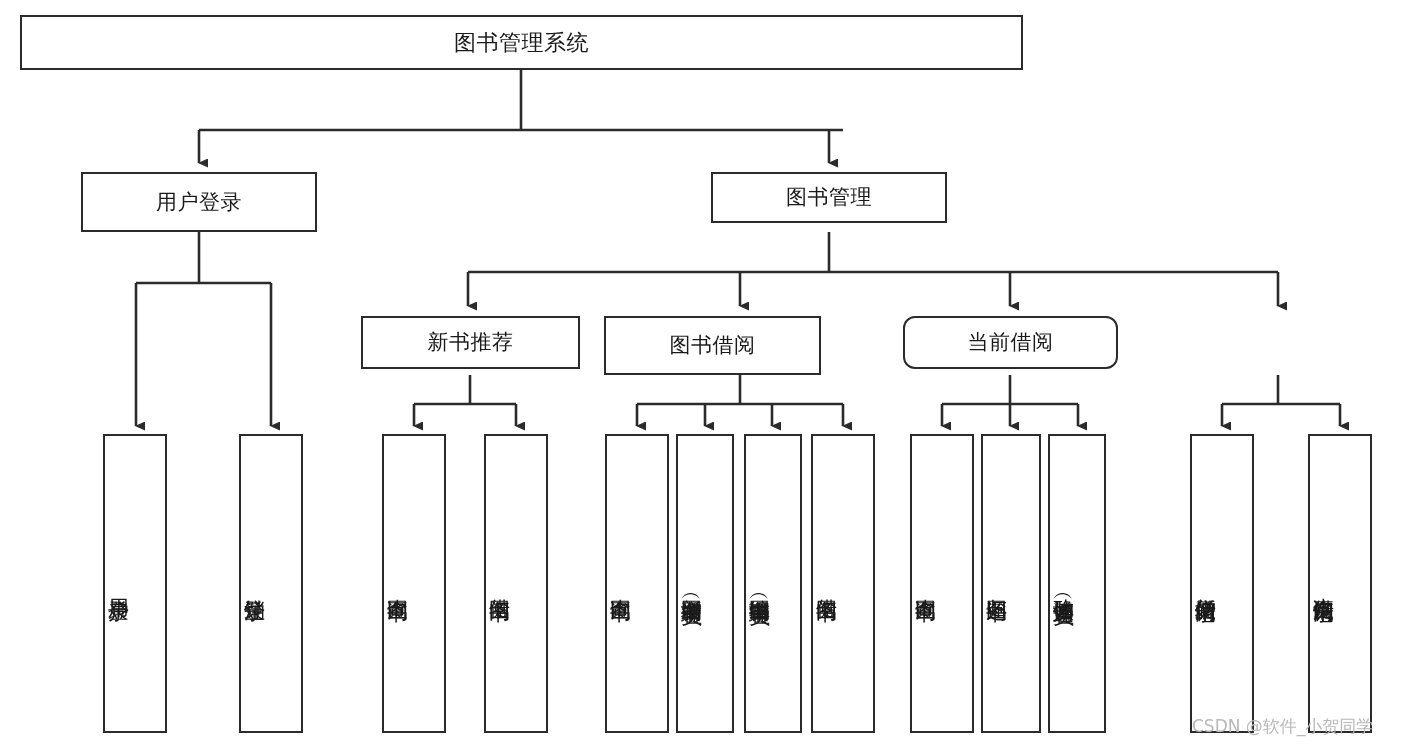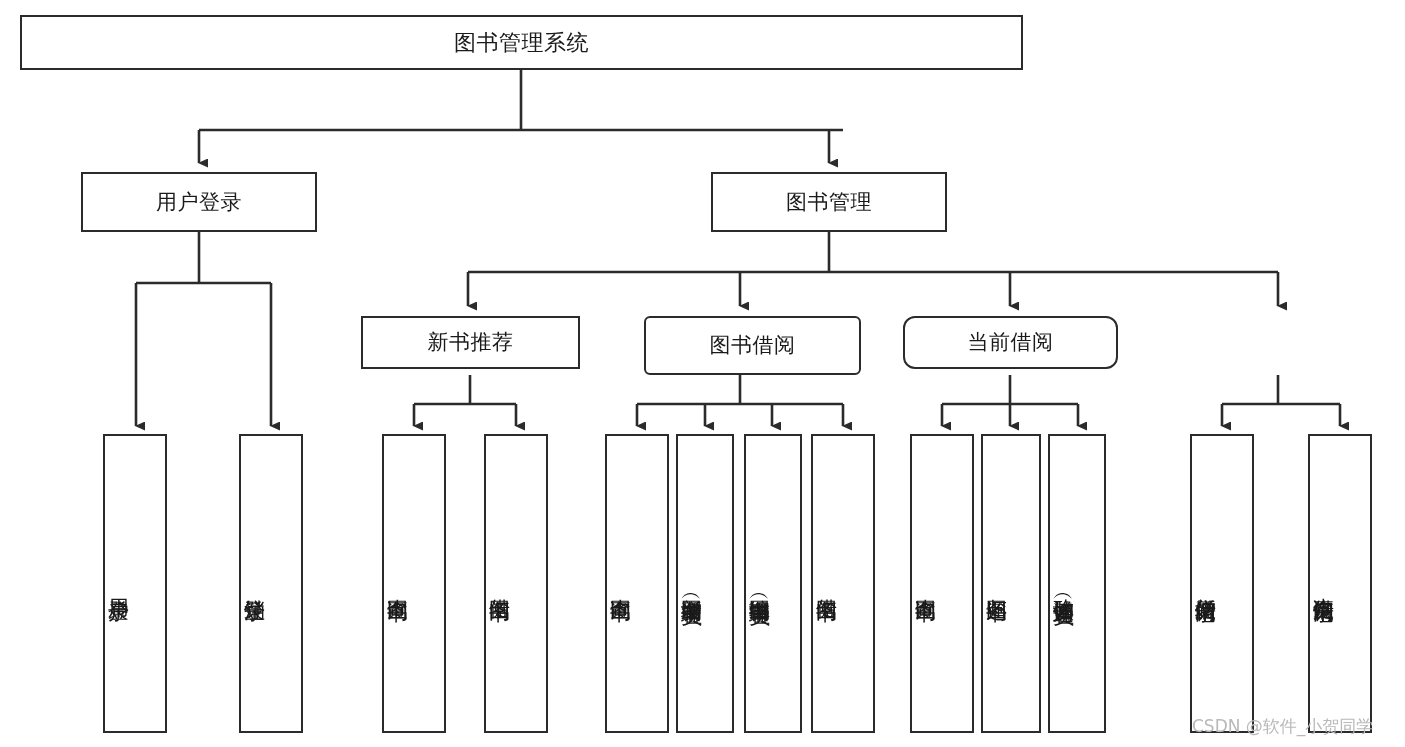--- a/index.html
+++ b/index.html
@@ -139,28 +139,28 @@
     </g>
   </svg>
 
   <div class="node h-node root" style="left:20px; top:15px; width:1003px; height:55px;">
     <span class="lbl">图书管理系统</span>
   </div>
 
   <div class="node h-node" style="left:81px; top:172px; width:236px; height:60px;">
     <span class="lbl">用户登录</span>
   </div>
-  <div class="node h-node" style="left:711px; top:172px; width:236px; height:60px;">
+  <div class="node h-node" style="left:711px; top:172px; width:236px; height:51px;">
     <span class="lbl">图书管理</span>
   </div>
 
   <div class="node h-node" style="left:361px; top:316px; width:219px; height:53px;">
     <span class="lbl">新书推荐</span>
   </div>
-  <div class="node h-node" style="left:644px; top:316px; width:217px; height:59px;border-radius:6px;">
+  <div class="node h-node" style="left:604px; top:316px; width:217px; height:59px;">
     <span class="lbl">图书借阅</span>
   </div>
   <div class="node h-node" style="left:903px; top:316px; width:215px; height:53px;border-radius:12px;">
     <span class="lbl">当前借阅</span>
   </div>
 
   <div class="node v-node center" style="left:103px; top:434px; width:64px; height:299px;">
     <span class="lbl">用户登录</span>
   </div>
   <div class="node v-node center" style="left:239px; top:434px; width:64px; height:299px;">

